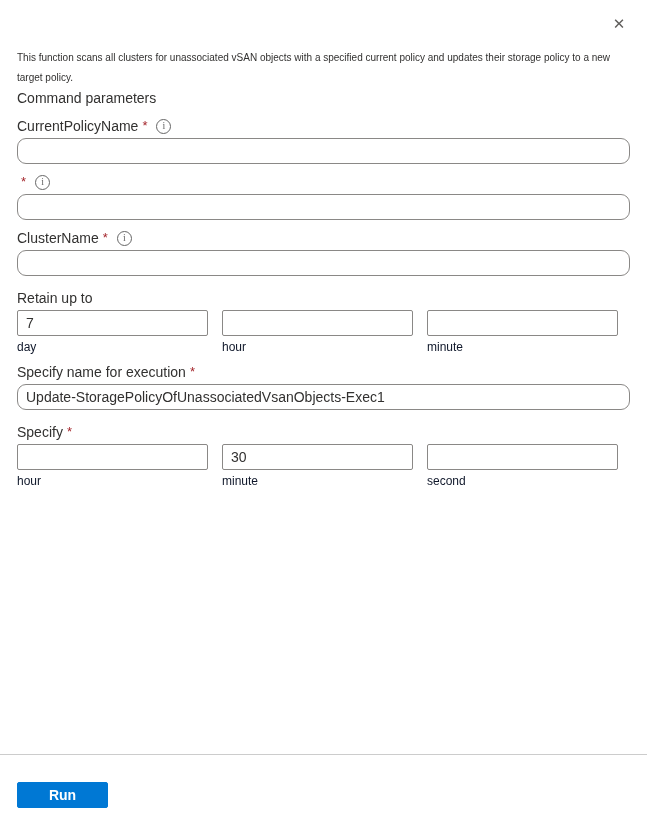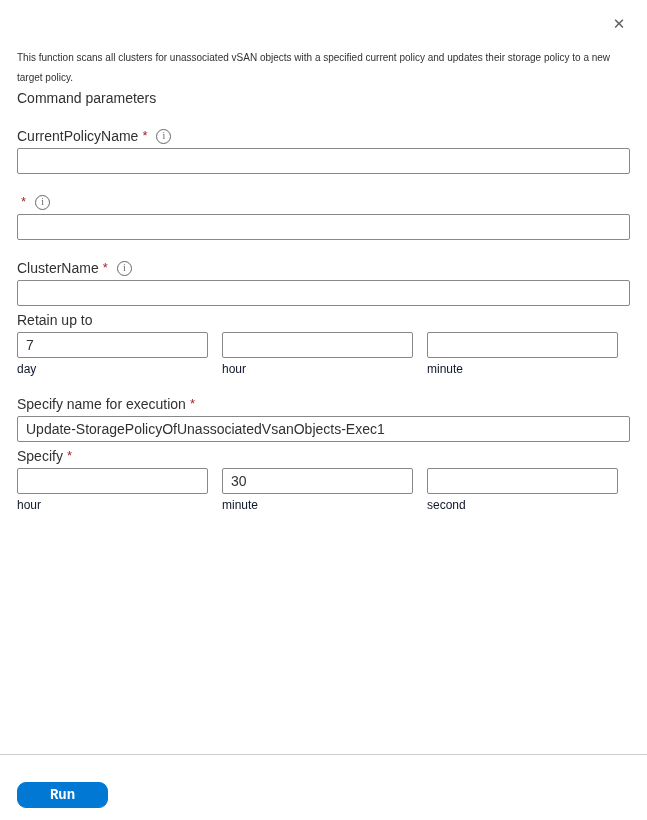--- a/index.html
+++ b/index.html
@@ -36,37 +36,37 @@
   }
 
   
   .section-heading {
     font-size: 14px; line-height: 20px; color: #323130;
   }
 
   
   .field { margin: 0; }
   .label-row {
-    margin-top: 18px; display: flex; align-items: center;
+    margin-top: 8px; display: flex; align-items: center;
     font-size: 14px; line-height: 20px;
   }
-  .label-row.tight { margin-top: 4px; }
+  .label-row.tight { margin-top: 12px; }
   .req { color: #a4262c; margin-left: 4px; font-size: 13px; }
   .info-icon {
     margin-left: 9px;
     width: 15px; height: 15px; border-radius: 50%;
     border: 1px solid #666666; color: #666666;
     display: inline-flex; align-items: center; justify-content: center;
     font-size: 10px; font-style: normal; line-height: 1; cursor: default;
     font-family: "Liberation Serif", serif;
   }
   .text-input {
     margin-top: 2px; display: block;
     width: 613px; height: 26px;
-    border: 1px solid #8a8886; border-radius: 2px;
+    border: 1px solid #8a8886; border-radius: 9px;
     background: #fff; padding: 0 8px;
     font-size: 14px; color: #323130;
     font-family: "Liberation Sans", "DejaVu Sans", sans-serif;
     outline: none;
   }
 
   
   .triple-row { display: flex; margin-top: 2px; }
   .unit-field { display: flex; flex-direction: column; margin-right: 14px; }
   .unit-field:last-child { margin-right: 0; }
@@ -84,23 +84,23 @@
 
   
   .footer {
     position: absolute; left: 0; right: 0; top: 754px;
     border-top: 1px solid #cccccc; background: #fff; height: 66px;
   }
   .run-btn {
     margin: 27px 0 0 17px;
     width: 91px; height: 26px;
     background: #0078d4; color: #ffffff;
-    border: 1px solid #0078d4; border-radius: 9px;
+    border: 1px solid #0078d4; border-radius: 2px;
     font-size: 14px; font-weight: 700;
-    font-family: Liberation Mono, monospace;
+    font-family: Liberation Sans, sans-serif;
     cursor: pointer;
   }
 </style>
 </head>
 <body>
 
 <div class="panel">
 
   <div class="header">
     <button class="close-btn">✕</button>

